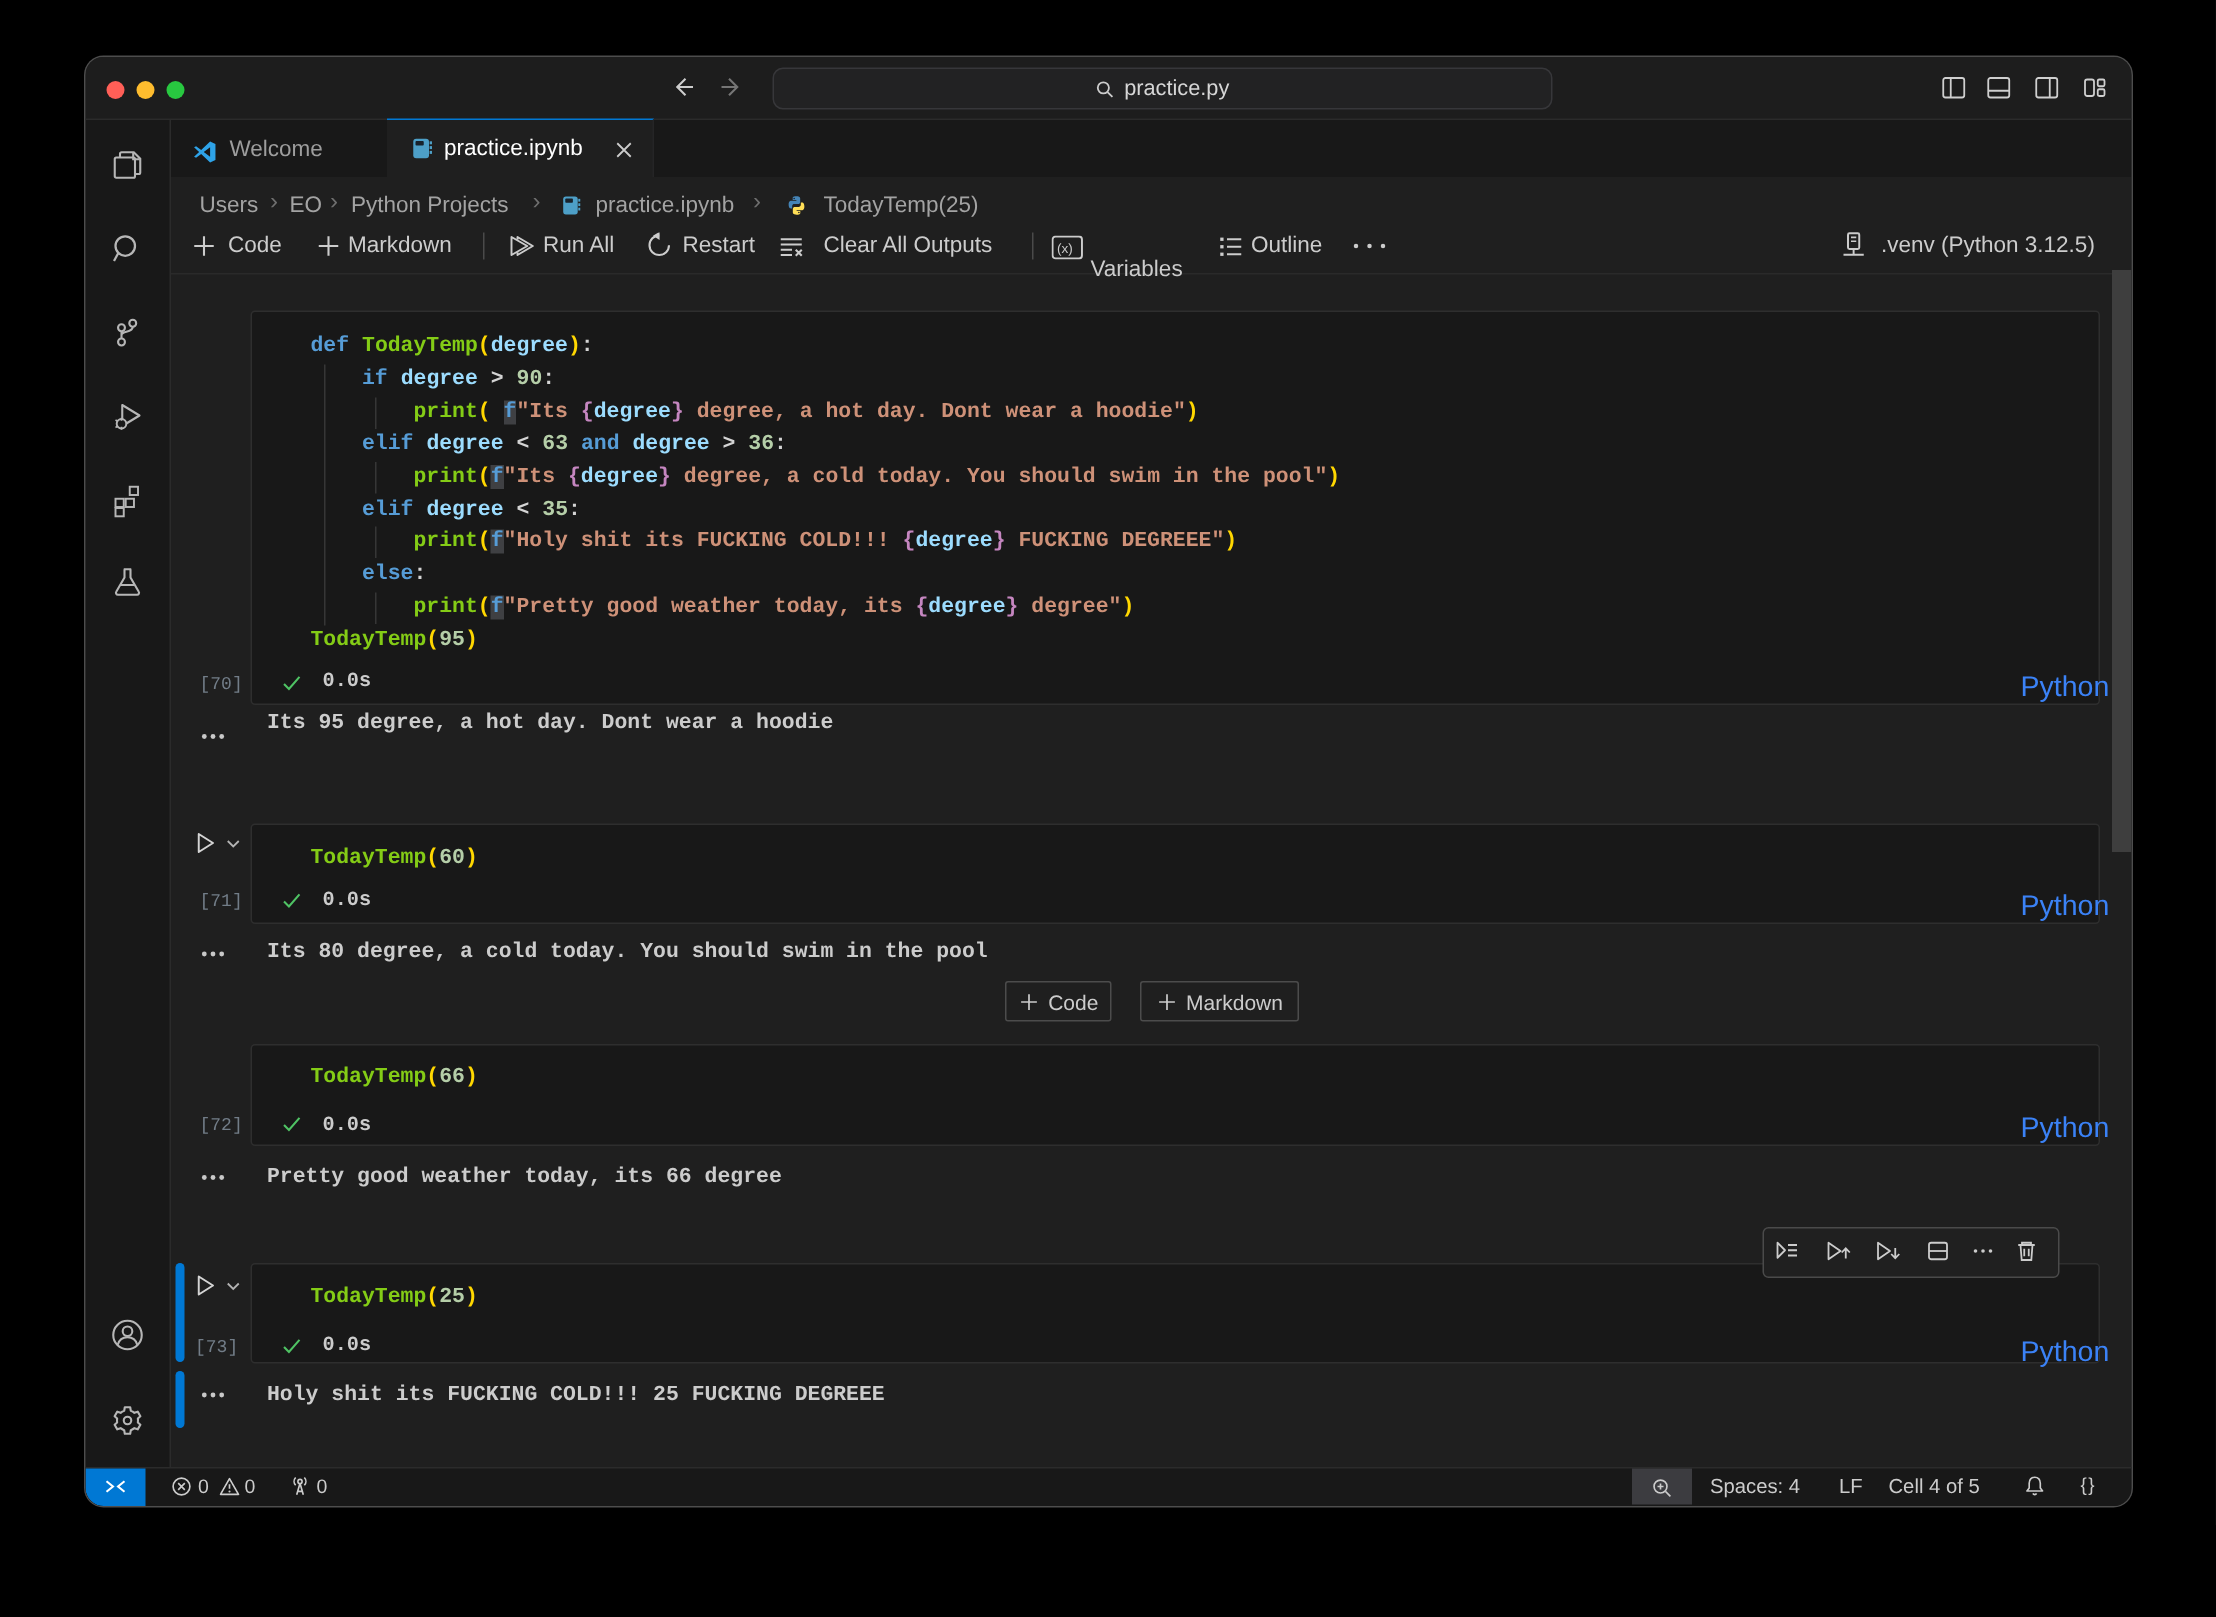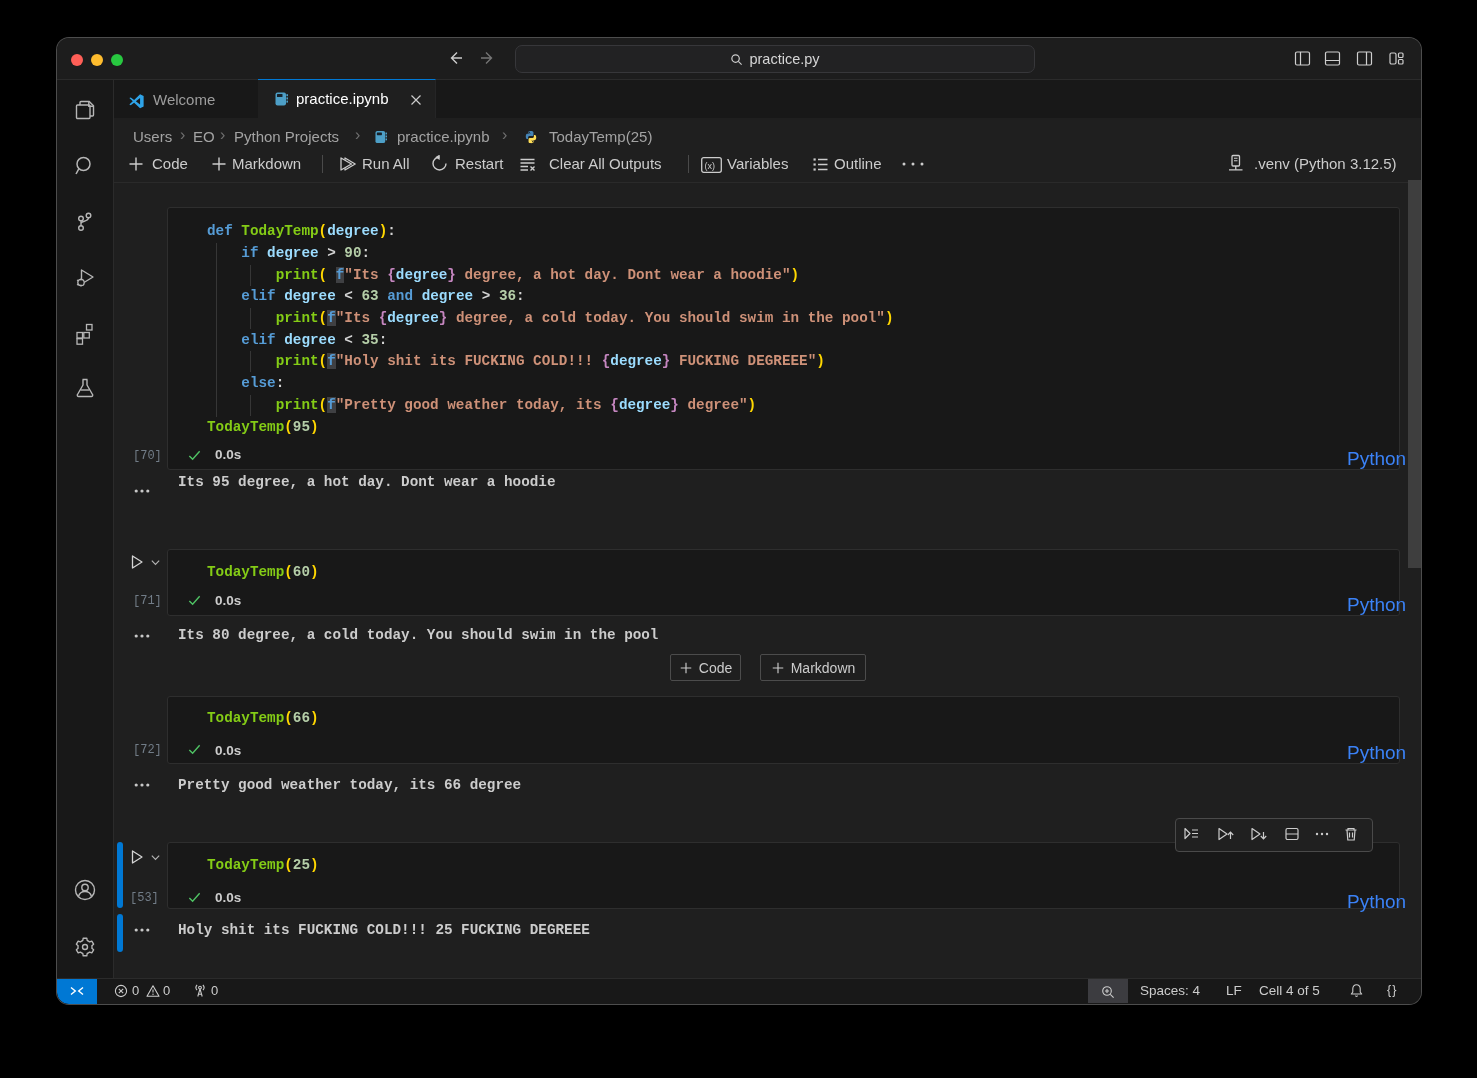--- a/index.html
+++ b/index.html
@@ -6,21 +6,21 @@
 body{width:1477px;height:1078px;position:relative;overflow:hidden;font-family:"Liberation Sans",sans-serif;}
 #win{position:absolute;left:57px;top:38px;width:1364px;height:966px;background:#1f1f1f;border-radius:12px;overflow:hidden;box-shadow:0 0 0 1px #4d4d4d;}
 .abs{position:absolute;}
 
 .k{color:#569cd6}.f{color:#84cc16}.v{color:#9cdcfe}.n{color:#b5cea8}.s{color:#ce9178}.b{color:#c586c0}.g{color:#ffd700}.p{color:#d4d4d4}
 .hl{background:#3f4043}
 .codeline{position:absolute;white-space:pre;font-family:"Liberation Mono",monospace;font-weight:bold;font-size:14.3px;line-height:21.7px;height:21.7px;color:#d4d4d4;left:150px;}
 .out{position:absolute;white-space:pre;font-family:"Liberation Mono",monospace;font-weight:bold;font-size:14.3px;color:#cccccc;left:121px;}
 .cell{position:absolute;left:110px;width:1231px;background:#181818;border:1px solid #2e2e2e;border-radius:3px;}
 .exec{position:absolute;font-family:"Liberation Mono",monospace;font-size:12px;color:#727d88;}
-.stat{position:absolute;font-size:13.5px;color:#cccccc;font-weight:600;font-family:Liberation Sans, sans-serif;}
+.stat{position:absolute;font-size:13.5px;color:#cccccc;font-weight:600;font-family:Liberation Mono, monospace;}
 .pylab{position:absolute;font-size:19px;color:#3b82f6;}
 .tb{position:absolute;top:118px;font-size:15px;color:#cccccc;line-height:16px;}
 .bc{position:absolute;top:91px;font-size:15px;color:#a3a3a3;line-height:16px;white-space:pre;}
 .bcs{position:absolute;top:89px;font-size:16px;color:#6f6f6f;line-height:16px;}
 .guide{position:absolute;width:1px;background:#363636;}
 </style>
 </head>
 <body>
 <div id="win">
 
@@ -170,21 +170,21 @@
   <svg class="abs" style="left:462px;top:118px" width="17" height="17" viewBox="0 0 17 17">
       <path d="M1.5 3.5 H15.5 M1.5 7 H15.5 M1.5 10.5 H9 M1.5 14 H9" stroke="#cccccc" stroke-width="1.4"></path>
       <path d="M11.5 10.5 L15.5 14.5 M15.5 10.5 L11.5 14.5" stroke="#cccccc" stroke-width="1.4"></path>
     </svg>
   <div class="tb" style="left:492px;">Clear All Outputs</div>
   <div class="abs" style="left:631px;top:117px;width:1px;height:18px;background:#4a4a4a;"></div>
   <svg class="abs" style="left:644px;top:119px" width="21" height="16" viewBox="0 0 21 16">
       <rect x="0.7" y="0.7" width="19.6" height="14.6" rx="2" stroke="#cccccc" stroke-width="1.3" fill="none"></rect>
       <text x="3.6" y="11.5" font-size="9" fill="#cccccc" font-family="Liberation Sans">(x)</text>
     </svg>
-  <div class="tb" style="left:670px;">Variables</div>
+  <div class="tb" style="left:670px;margin-top:16px;">Variables</div>
   <svg class="abs" style="left:755px;top:118px" width="17" height="17" viewBox="0 0 17 17">
       <path d="M6 3.5 H15.5 M6 8.5 H15.5 M6 13.5 H15.5" stroke="#cccccc" stroke-width="1.4"></path>
       <rect x="1.5" y="2.4" width="2.2" height="2.2" fill="#cccccc"></rect>
       <rect x="1.5" y="7.4" width="2.2" height="2.2" fill="#cccccc"></rect>
       <rect x="1.5" y="12.4" width="2.2" height="2.2" fill="#cccccc"></rect>
     </svg>
   <div class="tb" style="left:777px;">Outline</div>
   <svg class="abs" style="left:843px;top:118px" width="26" height="16" viewBox="0 0 26 16">
       <circle cx="4" cy="8" r="1.5" fill="#cccccc"></circle>
       <circle cx="13" cy="8" r="1.5" fill="#cccccc"></circle>
@@ -305,21 +305,21 @@
   <div class="abs" style="left:60px;top:804px;width:5.5px;height:66px;background:#0078d4;border-radius:3px;"></div>
   <div class="abs" style="left:60px;top:876px;width:5.5px;height:38px;background:#0078d4;border-radius:3px;"></div>
   <div class="cell" style="top:804px;height:65px;"></div>
   <svg class="abs" style="left:72px;top:811px" width="16" height="16" viewBox="0 0 16 16">
       <path d="M3.5 2 L13 8 L3.5 14 Z" stroke="#d4d4d4" stroke-width="1.3" fill="none" stroke-linejoin="round"></path>
     </svg>
   <svg class="abs" style="left:93px;top:814px" width="11" height="11" viewBox="0 0 12 12">
       <path d="M2 4 L6 8 L10 4" stroke="#b3b3b3" stroke-width="1.3" fill="none"></path>
     </svg>
   <div class="codeline" style="top:817px"><span class="f">TodayTemp</span><span class="g">(</span><span class="n">25</span><span class="g">)</span></div>
-  <div class="exec" style="left:73px;top:853px;">[53]</div>
+  <div class="exec" style="left:73px;top:853px;">[73]</div>
   <svg class="abs" style="left:130px;top:852px" width="15" height="15" viewBox="0 0 16 16">
       <path d="M2.5 8.5 L6 12 L13.5 3.5" stroke="#4fc364" stroke-width="1.5" fill="none"></path>
     </svg>
   <div class="stat" style="left:158px;top:852px;">0.0s</div>
   <div class="pylab" style="left:1290px;top:853px;width:47px;text-align:right;">Python</div>
   <svg class="abs" style="left:77px;top:889.5px" width="16" height="4" viewBox="0 0 16 4">
       <circle cx="2.2" cy="2" r="1.6" fill="#c8c8c8"></circle>
       <circle cx="8" cy="2" r="1.6" fill="#c8c8c8"></circle>
       <circle cx="13.8" cy="2" r="1.6" fill="#c8c8c8"></circle>
     </svg>

